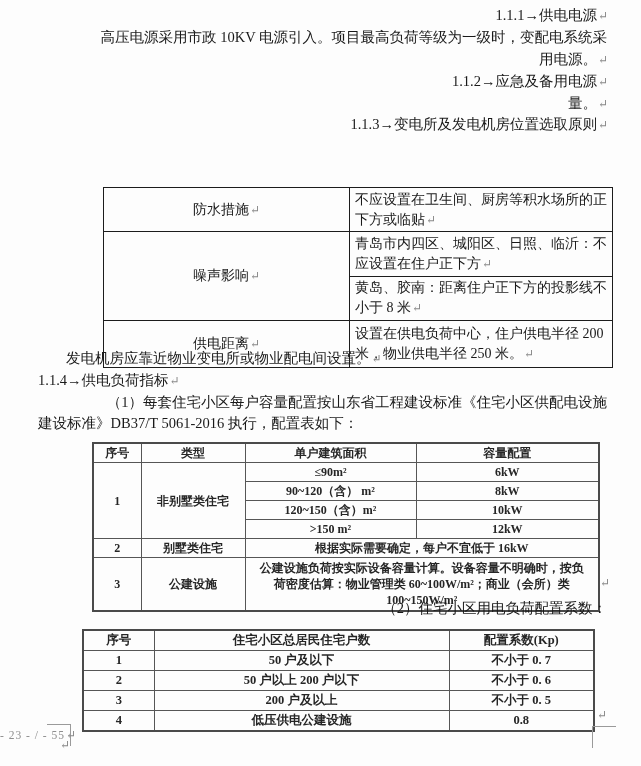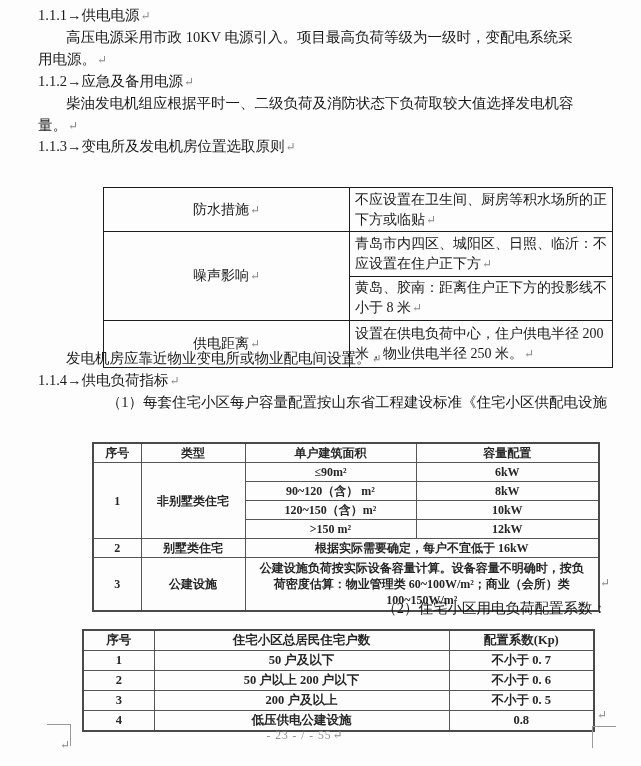--- a/index.html
+++ b/index.html
@@ -27,35 +27,34 @@
   .t2{left:92px;top:442px;}
   .t2 table{width:506px;border:2px solid #4a4a4a;}
   .t2 td,.t2 th{border:1px solid #565656;font-weight:bold;color:#262626;
     font-size:12px;line-height:16px;text-align:center;vertical-align:middle;}
   .t3{left:82px;top:629px;}
   .t3 table{width:511px;border:2px solid #4a4a4a;}
   .t3 td,.t3 th{border:1px solid #565656;font-weight:bold;color:#262626;
     font-size:12.5px;line-height:17px;text-align:center;vertical-align:middle;}
   .leftcell{text-align:center;padding:2px 12px !important;}
   
-  .footer{left:0;top:728px;width:610px;text-align:center;
+  .footer{left:0;top:728px;width:610px;
     color:#8f8f8f;font-size:11.5px;letter-spacing:1px;}
   .mark-h{height:0;border-top:1px solid #9a9a9a;}
   .mark-v{width:0;border-left:1px solid #9a9a9a;}
   .stray-pm{color:#8a8a8a;font-size:12px;}
 </style>
 </head>
 <body>
 
-<div class="abs lines" style="top:4px;">
+<div class="abs lines" style="top:4px;text-align:right;">
   <div class="ln"><span>1.1.1→供电电源</span><span class="pm">↵</span></div>
   <div class="ln ind"><span>高压电源采用市政 10KV 电源引入。项目最高负荷等级为一级时，变配电系统采</span><span class="pm"></span></div>
   <div class="ln"><span>用电源。</span><span class="pm">↵</span></div>
   <div class="ln"><span>1.1.2→应急及备用电源</span><span class="pm">↵</span></div>
-  <div class="ln ind"><span>柴油发电机组应根据平时一、二级负荷及消防状态下负荷取较大值选择发电机容</span><span class="pm"></span></div>
   <div class="ln"><span>量。</span><span class="pm">↵</span></div>
   <div class="ln" style="height:20px;line-height:20px;"><span>1.1.3→变电所及发电机房位置选取原则</span><span class="pm">↵</span></div>
 </div>
 
 <div class="abs t1">
   <table>
     <tbody>
         <tr>
       <td class="lbl" style="height:41px;"><span>防水措施</span><span class="pm">↵</span></td>
       <td class="val" style="height:41px;"><span>不应设置在卫生间、厨房等积水场所的正下方或临贴</span><span class="pm">↵</span></td>
@@ -72,21 +71,21 @@
       <td class="val" style="height:44px;"><span>设置在供电负荷中心，住户供电半径 200 米，物业供电半径 250 米。</span><span class="pm">↵</span></td>
     </tr>
   </tbody>
     </table>
 </div>
 
 <div class="abs lines" style="top:347px;">
   <div class="ln ind"><span>发电机房应靠近物业变电所或物业配电间设置。</span><span class="pm">↵</span></div>
   <div class="ln"><span>1.1.4→供电负荷指标</span><span class="pm">↵</span></div>
   <div class="ln ind2"><span>（1）每套住宅小区每户容量配置按山东省工程建设标准《住宅小区供配电设施</span><span class="pm"></span></div>
-  <div class="ln" style="height:20px;line-height:20px;"><span class="pm"></span></div>
+  <div class="ln" style="height:20px;line-height:20px;"><span>建设标准》DB37/T 5061-2016 执行，配置表如下：</span><span class="pm"></span></div>
 </div>
 
 <div class="abs t2">
   <table>
     <colgroup>
         <col style="width:48px">
         <col style="width:104px">
         <col style="width:171px">
         <col style="width:183px">
       </colgroup>

